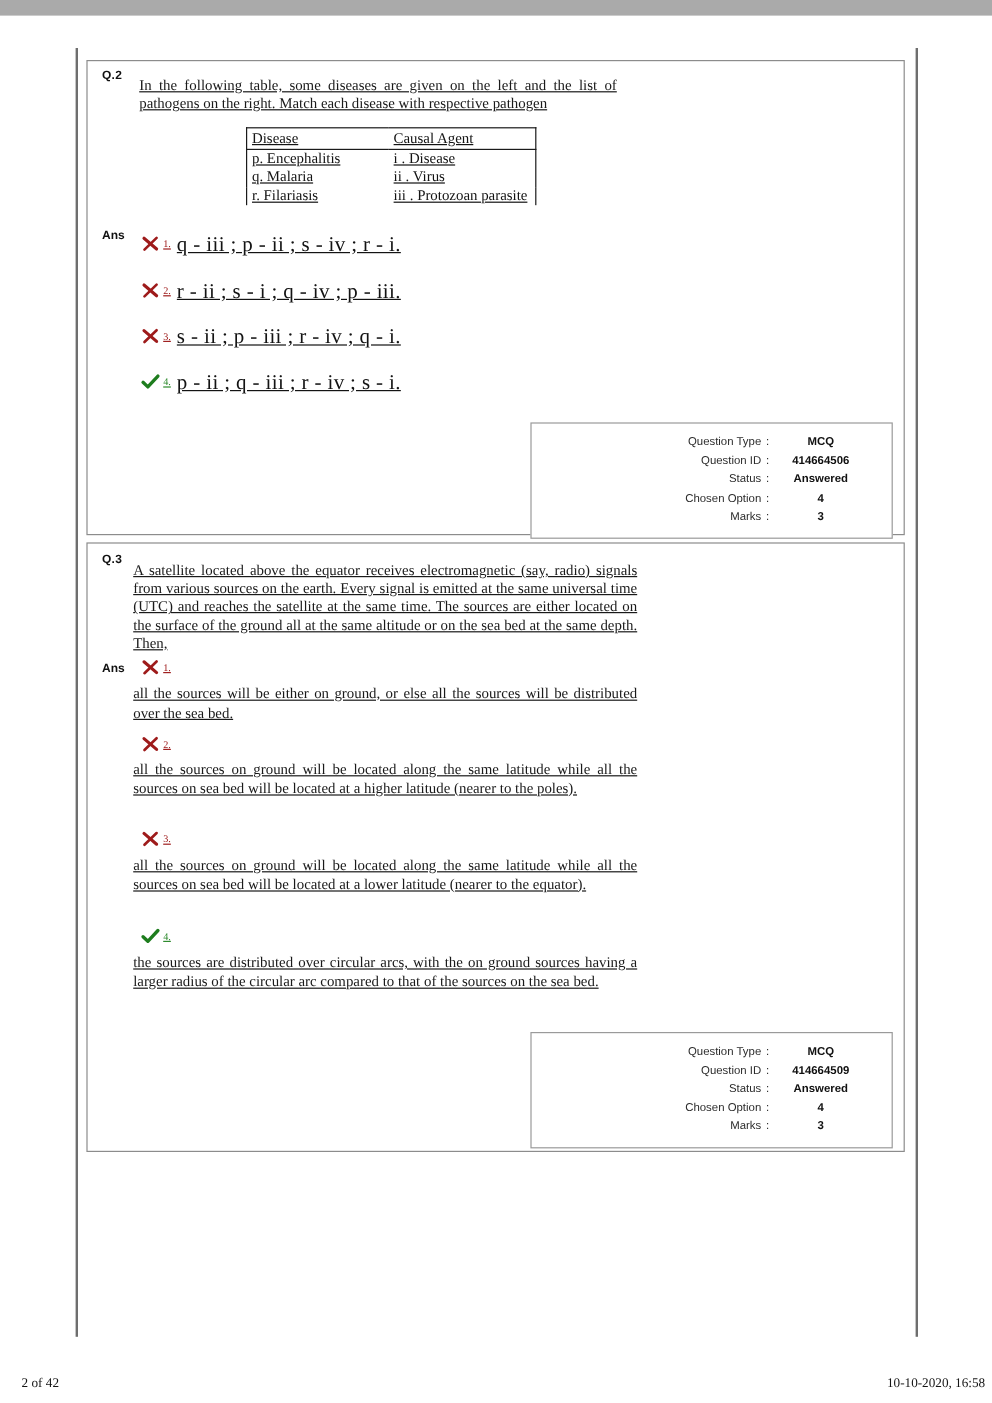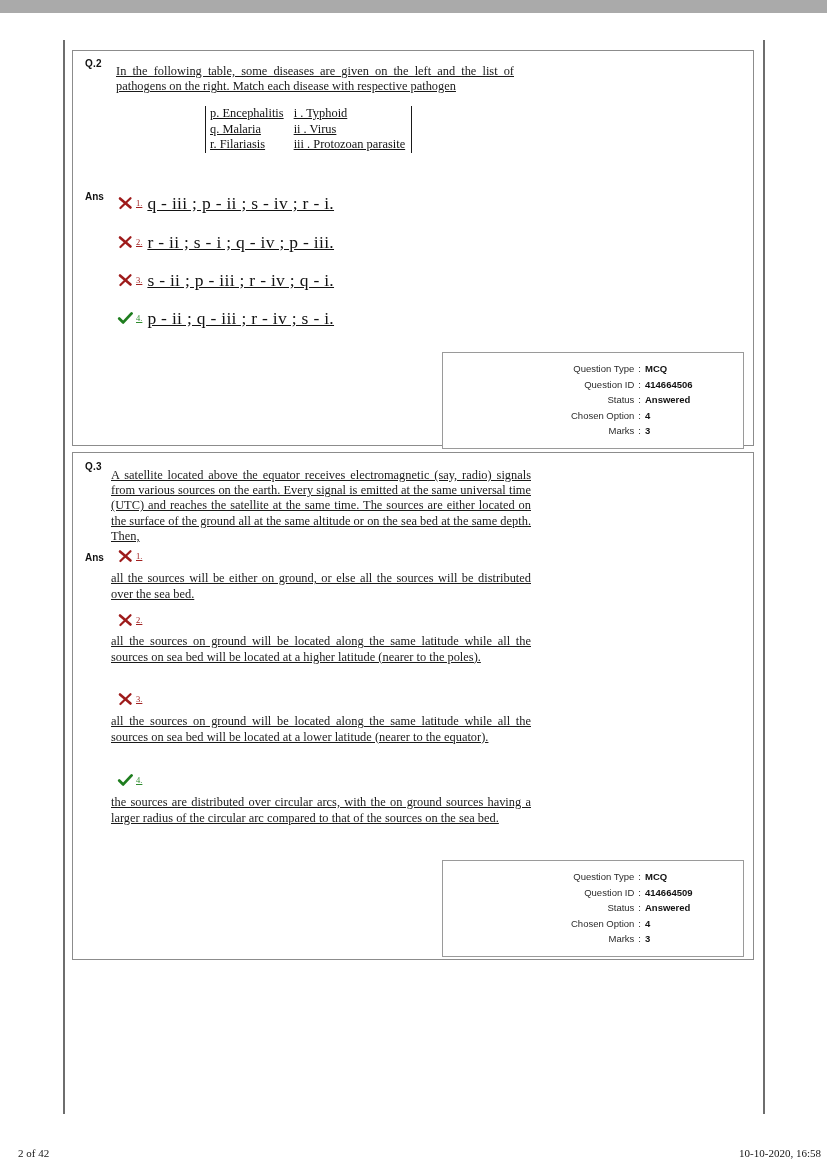--- a/index.html
+++ b/index.html
@@ -137,21 +137,21 @@
   .info-row {
     display: flex;
     justify-content: flex-end;
     align-items: baseline;
     font-size: 9.5px;
     line-height: 15.6px;
     color: #2b2b2b;
   }
   .info-label { text-align: right; }
   .info-sep { padding: 0 4px; }
-  .info-value { font-weight: bold; color: #111; min-width: 78px; text-align: left; }
+  .info-value { font-weight: bold; color: #111; min-width: 78px; text-align: center; }
 
   
   .footer {
     position: absolute;
     bottom: 10px;
     font-family: "Liberation Serif", serif;
     font-size: 11px;
     color: #151515;
   }
   .footer-left  { left: 18px; }
@@ -166,23 +166,27 @@
 <div class="rule rule-right"></div>
 
 <div class="panel" id="panel-q2"></div>
 
 <div class="q-label" style="left:85px; top:58px;">Q.2</div>
 
 <div class="qtext serif" style="left:116px; top:64px; width:398px;">In the following table, some diseases are given on the left and the list of pathogens on the right. Match each disease with respective pathogen</div>
 
 <table class="match-table serif" style="left:205px; top:106px;">
   <tbody>
+      <tr class="hdr">
+    <td class="col-a edge-l">Disease</td>
+    <td class="col-b edge-r">Causal Agent</td>
+  </tr>
   <tr>
     <td class="edge-l">p. Encephalitis</td>
-    <td class="edge-r">i . Typhoid</td>
+    <td class="edge-r">i . Disease</td>
   </tr>
   <tr>
     <td class="edge-l">q. Malaria</td>
     <td class="edge-r">ii . Virus</td>
   </tr>
   <tr>
     <td class="edge-l">r. Filariasis</td>
     <td class="edge-r">iii . Protozoan parasite</td>
   </tr>
 </tbody>

